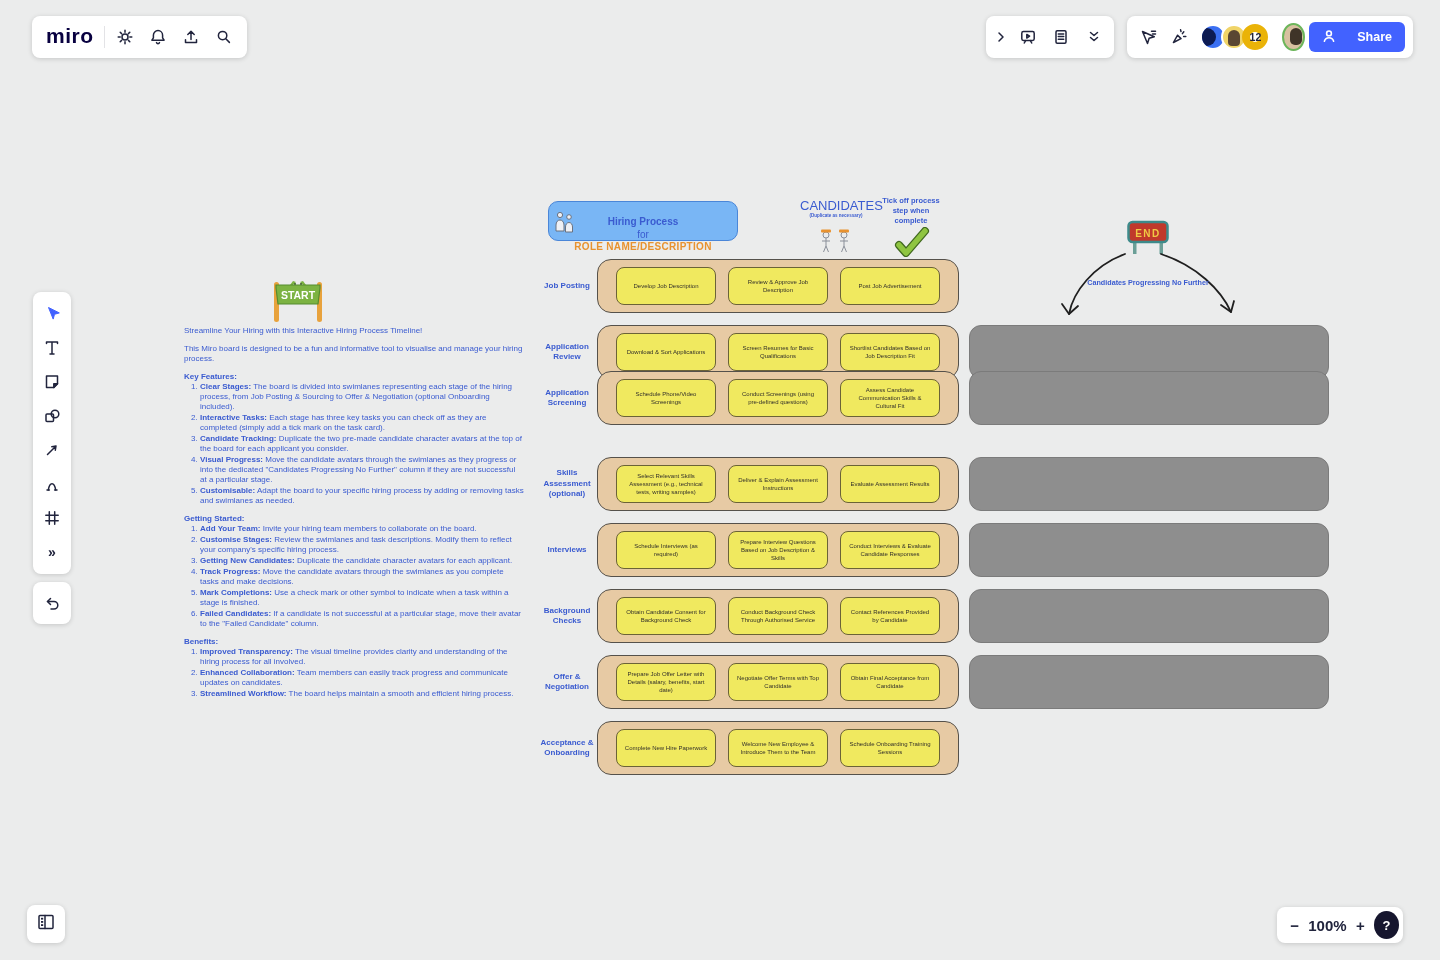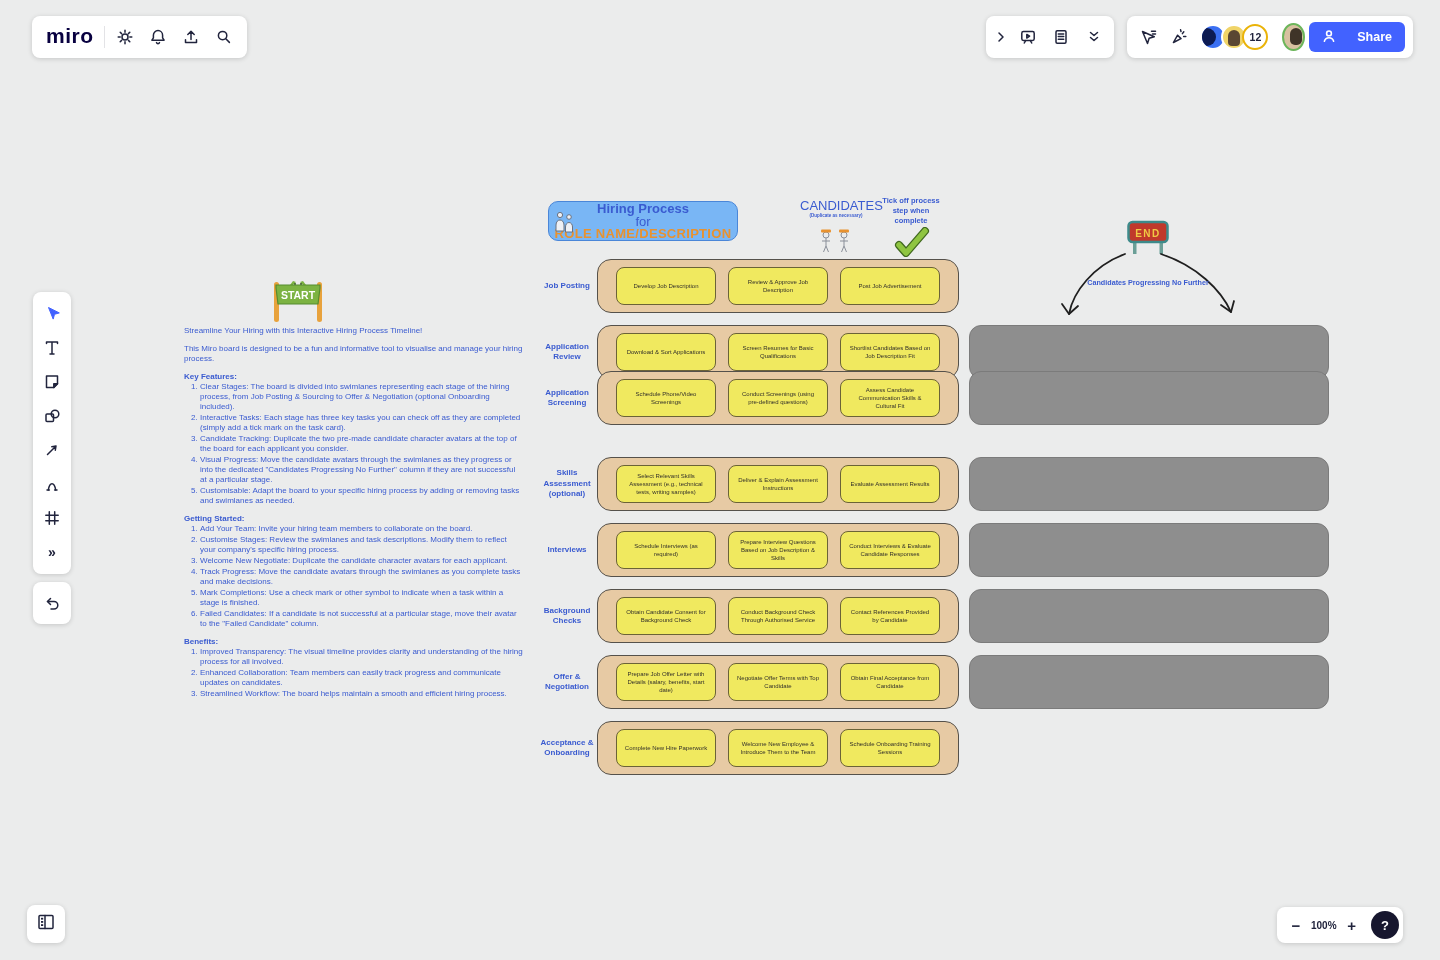--- a/index.html
+++ b/index.html
@@ -19,48 +19,48 @@
   .tb-right1 { left:986px; top:16px; width:128px; height:42px; padding:0 4px; justify-content:space-between; }
   .tb-right2 { left:1127px; top:16px; width:286px; height:42px; padding:0 8px; gap:4px; }
 
   .avatar-stack { display:flex; align-items:center; margin-left:4px; }
   .av { width:26px; height:26px; border-radius:50%; border:2px solid #fff; position:relative; }
   .av + .av { margin-left:-5px; }
   .av-blue { background:#3a6ff2; overflow:hidden; }
   .av-blue::after { content:""; position:absolute; left:-4px; top:2px; width:18px; height:18px; background:#0d1b52; border-radius:50% 50% 50% 0; transform:rotate(45deg); }
   .av-photo { background:#f0d468; overflow:hidden; }
   .av-photo::after { content:""; position:absolute; left:5px; top:4px; width:12px; height:16px; background:#5a4632; border-radius:6px 6px 4px 4px; }
-  .av-count { background:#fff; border:2px solid #eab308; display:flex; align-items:center; justify-content:center; font-size:10.5px; font-weight:700; color:#21243d; }
+  .av-count { background:#fff; border:8px solid #eab308; display:flex; align-items:center; justify-content:center; font-size:10.5px; font-weight:700; color:#21243d; }
   .av-self { width:28px; height:28px; border-radius:50%; border:2px solid #6cb55a; background:#d8c1a0; margin-left:10px; overflow:hidden; position:relative; }
   .av-self::after { content:""; position:absolute; left:6px; top:3px; width:12px; height:17px; background:#3f3428; border-radius:6px 6px 5px 5px; }
 
   .share-btn { margin-left:auto; height:30px; padding:0 13px; background:#4262ff; border-radius:6px; color:#fff; font-size:12.5px; font-weight:700; display:flex; align-items:center; gap:21px; cursor:pointer; }
 
   .tb-side { left:33px; top:292px; width:38px; flex-direction:column; padding:5px 0; }
   .tb-side .icon-btn { width:38px; height:34px; }
   .undo-bar { left:33px; top:582px; width:38px; height:42px; justify-content:center; }
   .frames-btn { left:27px; top:905px; width:38px; height:38px; justify-content:center; cursor:pointer; }
 
   .zoom-bar { left:1277px; top:907px; width:126px; height:36px; padding:0 4px 0 6px; gap:2px; }
   .zoom-glyph { width:26px; height:26px; display:flex; align-items:center; justify-content:center; font-size:15px; font-weight:700; color:#21243d; cursor:pointer; }
-  .zoom-label { font-size:10px; font-weight:700; color:#21243d; }
+  .zoom-label { font-size:15px; font-weight:700; color:#21243d; }
   .help-btn { margin-left:auto; width:28px; height:28px; border-radius:50%; background:#16162e; color:#fff; font-size:13px; font-weight:700; display:flex; align-items:center; justify-content:center; cursor:pointer; }
 
   
   .board-text { position:absolute; left:152px; top:326px; width:340px; color:#3a5bd0; font-size:8px; line-height:1.25;margin-left:32px; }
   .board-text p { margin-bottom:8px; }
   .board-text .heading { font-weight:700; margin-bottom:0; }
   .board-text ol { margin:0 0 8px 0; padding-left:16px; }
   .board-text li { margin-bottom:1px; }
-  .b { font-weight:400; }
+  .b { font-weight:700; }
   .closing { font-weight:700; }
 
   .start-banner { position:absolute; left:266px; top:276px; }
 
-  .hdr-box { position:absolute; left:548px; top:201px; width:190px; height:40px; background:#79b6f5; border:1px solid #4a86d8; border-radius:10px; text-align:center; font-size:13px; line-height:12.5px; color:#3a5bd0; padding-top:1px; }
+  .hdr-box { position:absolute; left:548px; top:201px; width:190px; height:40px; background:#79b6f5; border:1px solid #4a86d8; border-radius:10px; text-align:center; font-size:10px; line-height:12.5px; color:#3a5bd0; padding-top:14px; }
   .hdr-box .l1 { font-weight:700; }
   .hdr-box .l3 { font-weight:700; color:#e8922f; letter-spacing:.3px; }
   .hdr-people { position:absolute; left:3px; top:7px; }
 
   .cands { position:absolute; left:800px; top:198px; width:72px; text-align:center; color:#3a5bd0; }
   .cands .lbl { font-size:13px; font-weight:400; }
   .cands .sub { font-size:4.5px; font-weight:700; }
   .cands svg { margin-top:7px; }
 
   .ticknote { position:absolute; left:876px; top:196px; width:70px; text-align:center; color:#3a5bd0; font-size:7.5px; font-weight:700; line-height:1.35; }
@@ -326,21 +326,21 @@
     <li><span class="b">Interactive Tasks:</span><span>  Each stage has three key tasks you can check off as they are completed (simply add a tick mark on the task card).</span></li>
     <li><span class="b">Candidate Tracking:</span><span>  Duplicate the two pre-made candidate character avatars at the top of the board for each applicant you consider.</span></li>
     <li><span class="b">Visual Progress:</span><span>  Move the candidate avatars through the swimlanes as they progress or into the dedicated "Candidates Progressing No Further" column if they are not successful at a particular stage.</span></li>
     <li><span class="b">Customisable:</span><span>  Adapt the board to your specific hiring process by adding or removing tasks and swimlanes as needed.</span></li>
   </ol>
 
   <div class="heading">Getting Started:</div>
   <ol>
     <li><span class="b">Add Your Team:</span><span>  Invite your hiring team members to collaborate on the board.</span></li>
     <li><span class="b">Customise Stages:</span><span>  Review the swimlanes and task descriptions. Modify them to reflect your company's specific hiring process.</span></li>
-    <li><span class="b">Welcome New Negotiate:</span><span>  Duplicate the candidate character avatars for each applicant.</span></li>
+    <li><span class="b">Getting New Candidates:</span><span>  Duplicate the candidate character avatars for each applicant.</span></li>
     <li><span class="b">Track Progress:</span><span>  Move the candidate avatars through the swimlanes as you complete tasks and make decisions.</span></li>
     <li><span class="b">Mark Completions:</span><span>  Use a check mark or other symbol to indicate when a task within a stage is finished.</span></li>
     <li><span class="b">Failed Candidates:</span><span>  If a candidate is not successful at a particular stage, move their avatar to the "Failed Candidate" column.</span></li>
   </ol>
 
   <div class="heading">Benefits:</div>
   <ol>
     <li><span class="b">Improved Transparency:</span><span>  The visual timeline provides clarity and understanding of the hiring process for all involved.</span></li>
     <li><span class="b">Enhanced Collaboration:</span><span>  Team members can easily track progress and communicate updates on candidates.</span></li>
     <li><span class="b">Streamlined Workflow:</span><span>  The board helps maintain a smooth and efficient hiring process.</span></li>

